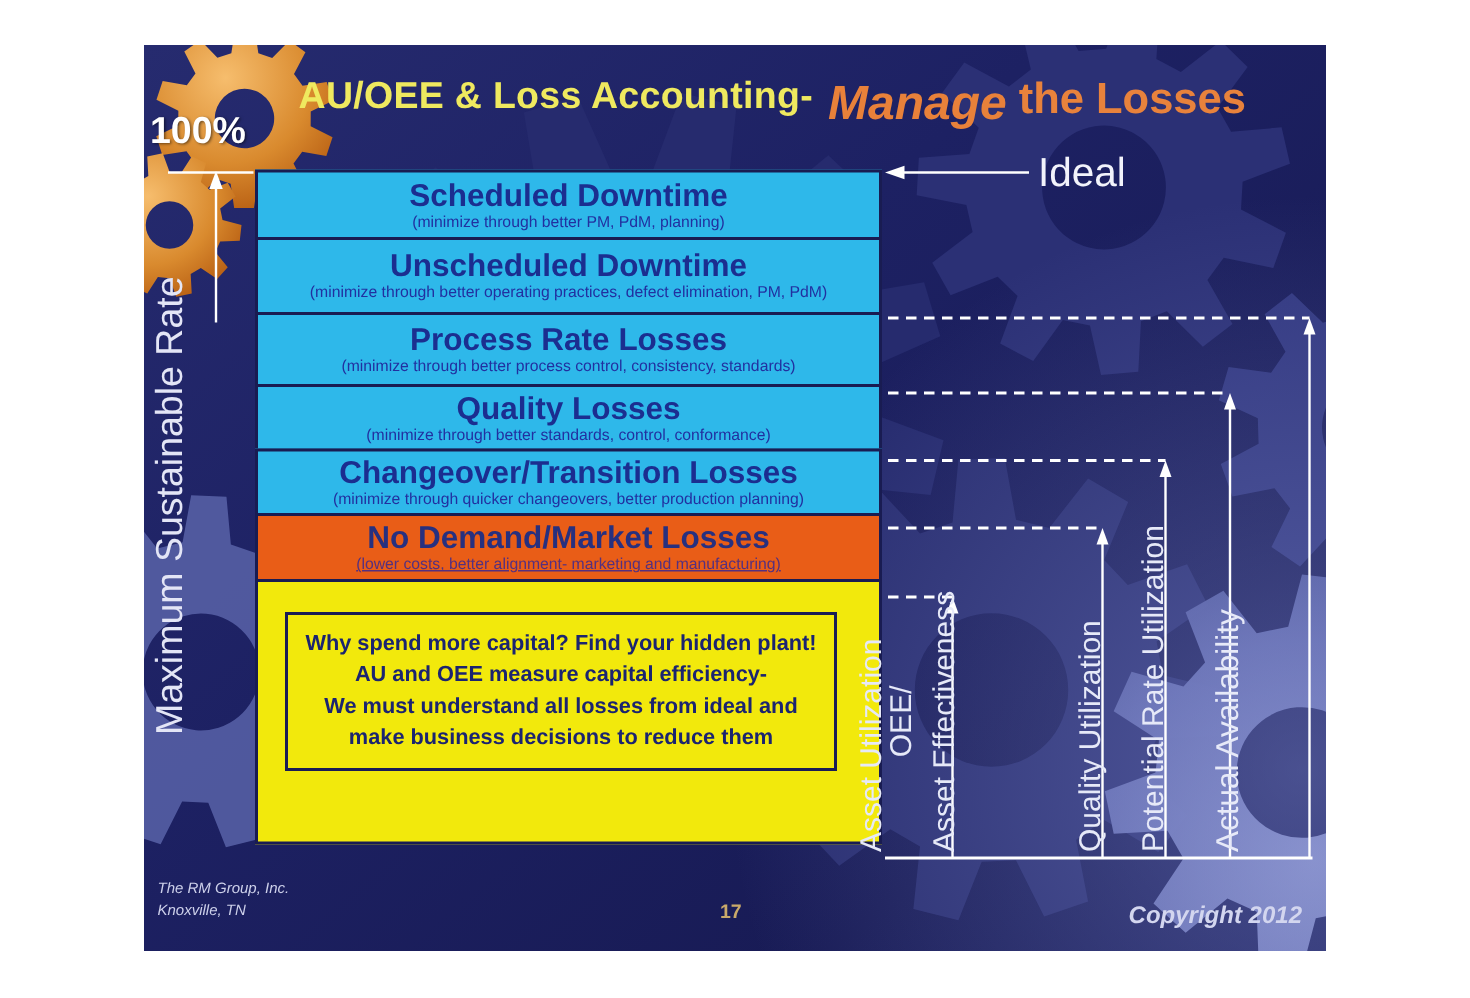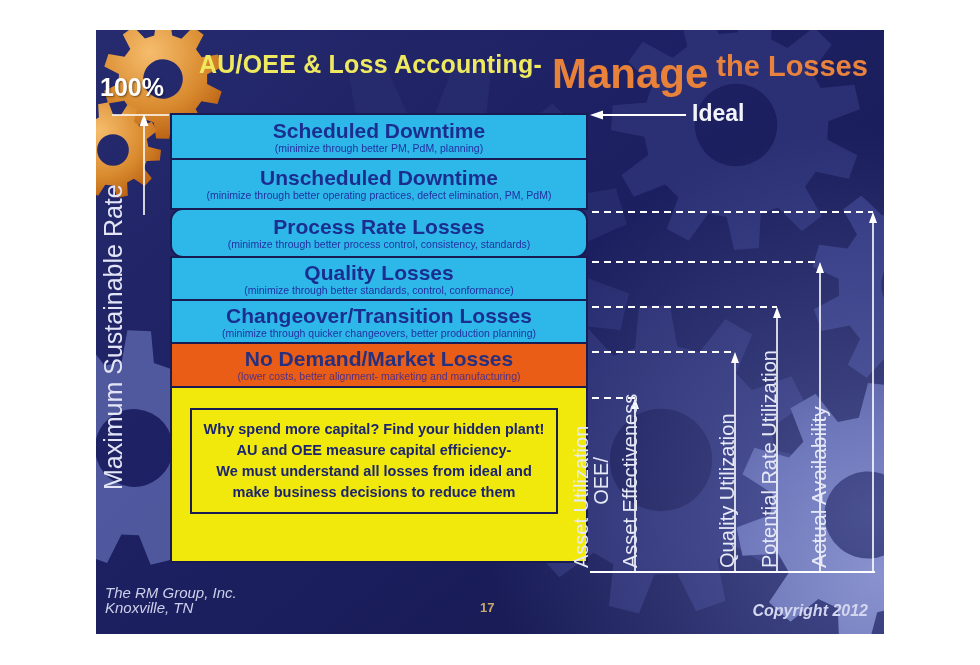--- a/index.html
+++ b/index.html
@@ -9,54 +9,54 @@
   .slide { position:absolute; left:96px; top:30px; width:788px; height:604px; overflow:hidden;
            background:linear-gradient(140deg,#262b6f 0%, #1d2163 40%, #181b55 78%, #1a1e5b 100%); }
   .slide::after { content:""; position:absolute; inset:0; pointer-events:none;
            background:radial-gradient(circle at 98% 80%, rgba(122,132,200,0.50), rgba(122,132,200,0.0) 42%); }
 
   svg.bg { position:absolute; left:0; top:0; z-index:0; }
   svg.overlay { position:absolute; left:0; top:0; z-index:2; pointer-events:none; }
 
   .title { position:absolute; left:103px; top:20px; z-index:3; display:flex; align-items:flex-start; white-space:nowrap; }
   .t-prefix { color:#efe95f; font-size:25px; font-weight:bold; letter-spacing:0.2px; }
-  .t-manage { color:#e8813a; font-size:42px; font-weight:bold; margin-left:10px; }
+  .t-manage { color:#e8813a; font-size:32px; font-weight:bold; font-style:italic; margin-left:10px; }
   .t-suffix { color:#e8823c; font-size:29px; font-weight:bold; margin-left:8px; }
 
   .pct { position:absolute; left:4px; top:43px; z-index:3; color:#ffffff; font-size:25px; font-weight:bold;
          text-shadow:1px 1px 2px rgba(0,0,0,0.5); }
 
   .vlabel { position:absolute; z-index:3; transform:rotate(-90deg); transform-origin:left bottom; white-space:nowrap; }
   .maxrate { left:32px; top:430px; height:30px; line-height:30px; font-size:25px; color:#e3e5f6; }
   .metric { color:#e6e9f8; font-size:20px; line-height:26px; height:26px; }
   .m-asset     { left:498px; top:512px; }
   .m-oee       { left:549px; top:480px; height:58px; line-height:29px; text-align:center; }
   .m-quality   { left:644px; top:512px; }
   .m-potential { left:686px; top:512px; }
   .m-actual    { left:736px; top:512px; font-size:21px; }
 
-  .ideal { position:absolute; left:596px; top:70px; z-index:3; color:#f2f3fb; font-size:23px; font-weight:bold; }
+  .ideal { position:absolute; left:596px; top:70px; z-index:3; color:#f2f3fb; font-size:27px; font-weight:normal; }
 
   .stack { position:absolute; left:74px; top:83px; width:358px; z-index:2; }
   .box { width:418px; border:2px solid #191c52; display:flex; flex-direction:column; justify-content:center;
          text-align:center; margin-top:-2px; }
   .box:first-child { margin-top:0; }
   .blue   { background:#2eb8ea; }
   .orange { background:#e95d17; }
   .bh { font-weight:bold; font-size:21px; color:#1b2e90; line-height:23px; }
   .orange .bh { color:#27307f; }
   .bs { font-size:10.5px; color:#2230a0; line-height:13px; }
-  .orange .bs { color:#55307f; }
-  .h47{height:47px;} .h52{height:52px;} .h50{height:50px;border-radius:13px;} .h45{height:45px;} .h46{height:46px;}
+  .orange .bs { color:#55307f;text-decoration:underline; }
+  .h47{height:47px;} .h52{height:52px;} .h50{height:50px;} .h45{height:45px;} .h46{height:46px;}
   .yellow { background:#f2e90c; height:177px; justify-content:flex-start; }
   .callout-inner { margin:20px auto 0 18px; width:368px; height:106px; border:2px solid #1a1c55;
                    display:flex; flex-direction:column; justify-content:center; text-align:center; }
   .cl { font-size:14.5px; font-weight:bold; color:#1b2470; line-height:21px; }
 
-  .footer-company { position:absolute; left:9px; top:555px; z-index:3; color:#cdd0ea; font-size:15px;
+  .footer-company { position:absolute; left:9px; top:555px; z-index:3; color:#cdd0ea; font-size:10px;
                     font-style:italic; line-height:15px; }
   .footer-page { position:absolute; left:384px; top:570px; z-index:3; color:#c9a96a; font-size:13px; font-weight:bold; }
   .footer-copy { position:absolute; right:16px; top:572px; z-index:3; color:#d3d6ef; font-size:16px;
                  font-style:italic; font-weight:bold; }
 </style>
 </head>
 <body>
 
 <div class="canvas">
   <div class="slide">

